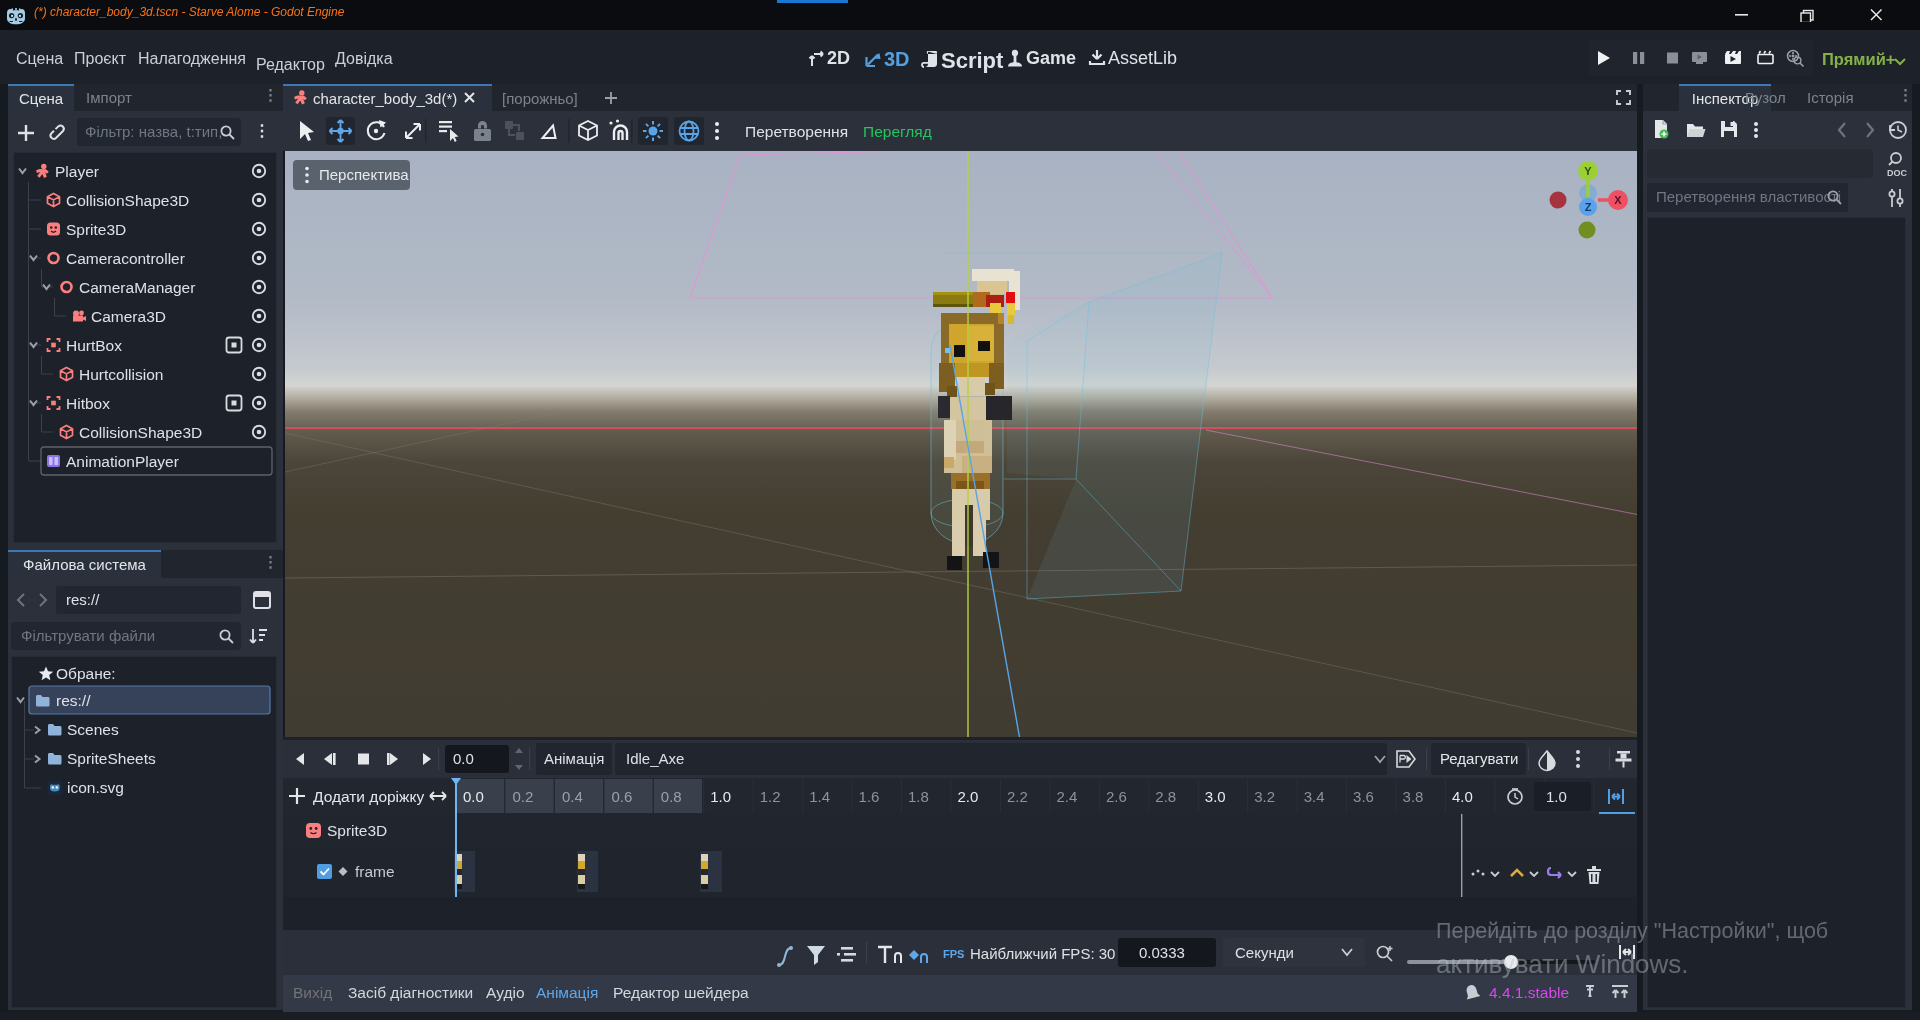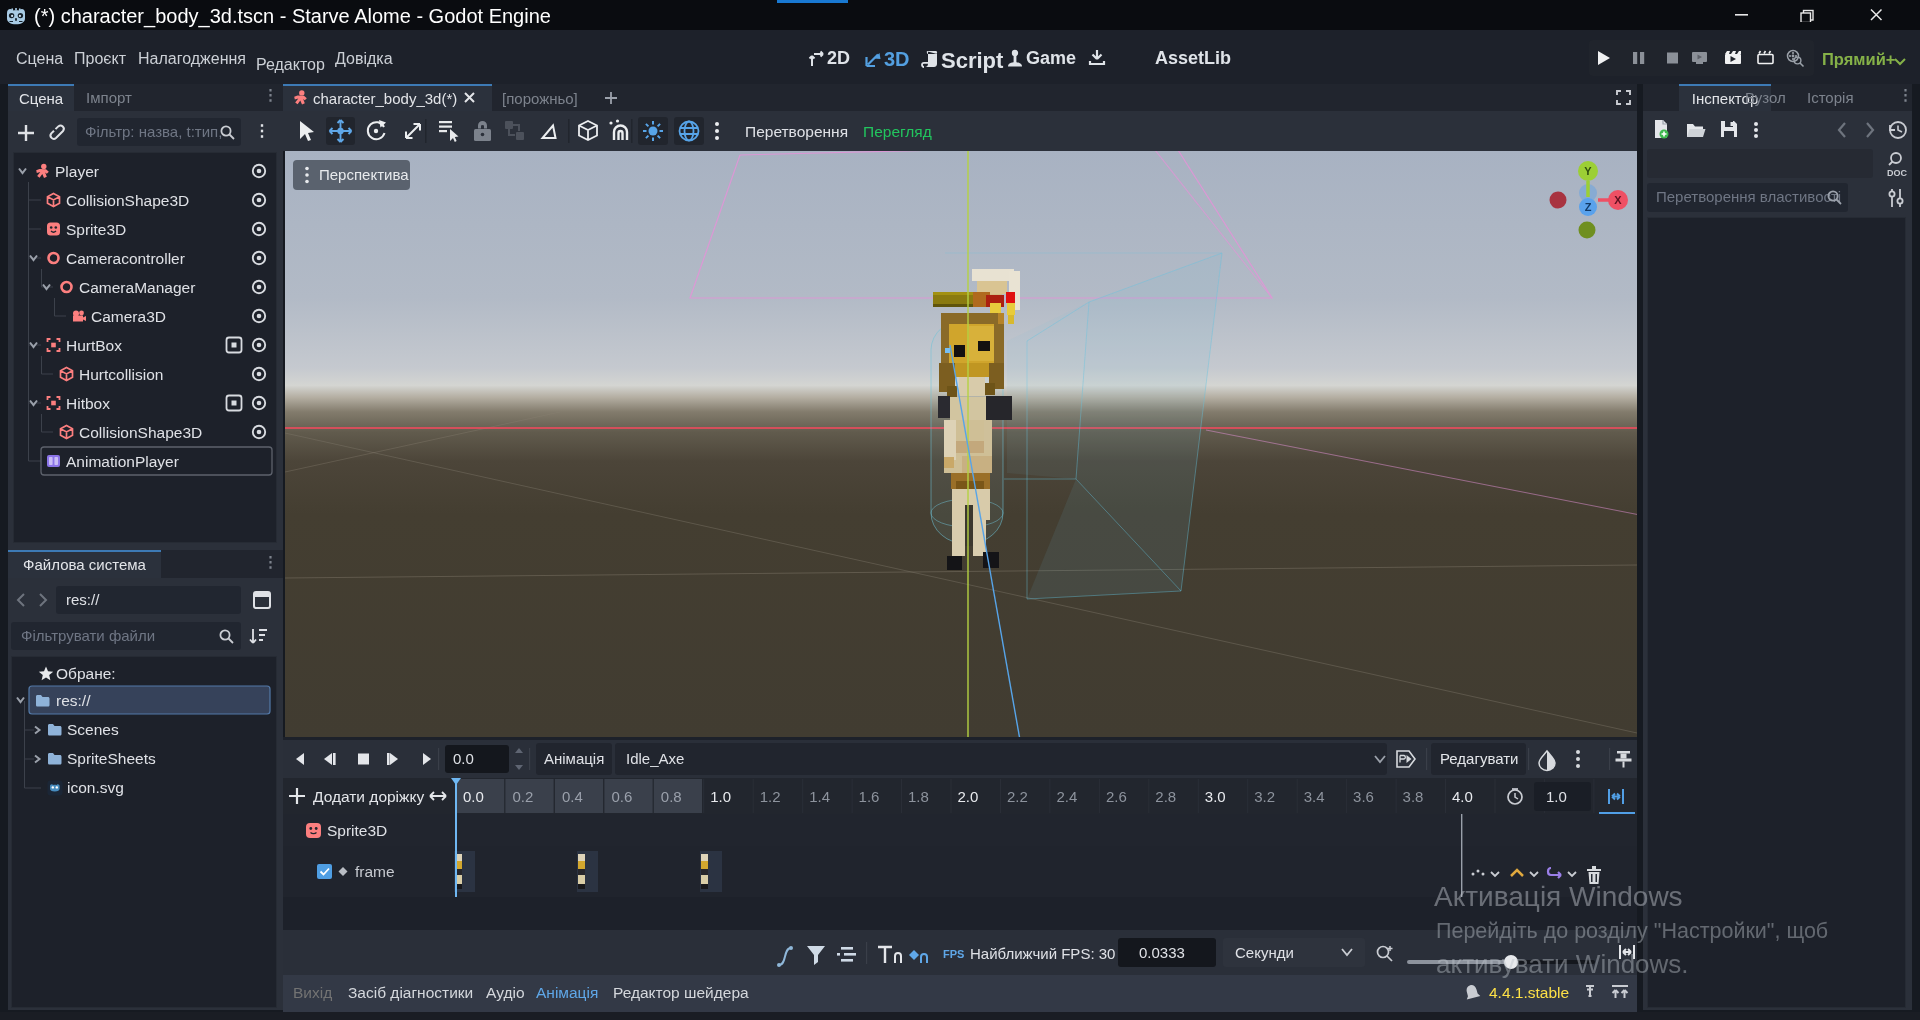--- a/index.html
+++ b/index.html
@@ -26,21 +26,21 @@
   <svg class="abs" style="left:5px;top:6px;" width="22" height="20" viewBox="0 0 22 20">
     <path d="M2 7 C2 3.5 4.6 2 7 3.4 L8.3 4.6 C9.2 4.4 10.1 4.3 11 4.3 C11.9 4.3 12.8 4.4 13.7 4.6 L15 3.4 C17.4 2 20 3.5 20 7 L20 12.5 C20 16 16.5 18.3 11 18.3 C5.5 18.3 2 16 2 12.5 Z" fill="#a8cbe4"></path>
     <path d="M7 2.5 L7.6 4.8 M11 2 L11 4.4 M15 2.5 L14.4 4.8" stroke="#a8cbe4" stroke-width="1.6"></path>
     <circle cx="6.6" cy="9.6" r="2.7" fill="#17242e"></circle>
     <circle cx="15.4" cy="9.6" r="2.7" fill="#17242e"></circle>
     <circle cx="7.1" cy="9.9" r="1.1" fill="#cfe3f2"></circle>
     <circle cx="14.9" cy="9.9" r="1.1" fill="#cfe3f2"></circle>
     <rect x="10.1" y="12" width="1.8" height="2.8" rx="0.4" fill="#17242e"></rect>
     <path d="M4.5 15.5 L8 15.5 M14 15.5 L17.5 15.5" stroke="#17242e" stroke-width="1.2"></path>
   </svg>
-  <div class="abs" style="left:34px;top:5px;font-size:20px;color:#ffffff;">(*) character_body_3d.tscn - Starve Alome - Godot Engine</div>
+  <div class="abs" style="left:34px;top:5px;font-size:12px;color:#f97316;font-style:italic;">(*) character_body_3d.tscn - Starve Alome - Godot Engine</div>
   <svg class="abs" style="left:1735px;top:8px;" width="170" height="14" viewBox="0 0 170 14">
     <rect x="0" y="6" width="13" height="1.6" fill="#e9e9e9"></rect>
     <rect x="68.5" y="2.5" width="9.5" height="9.5" fill="none" stroke="#e9e9e9" stroke-width="1.4"></rect>
     <rect x="66" y="5" width="9.5" height="9.5" fill="#0a0c10" stroke="#e9e9e9" stroke-width="1.4"></rect>
     <path d="M136 1.5 L146.5 12 M146.5 1.5 L136 12" stroke="#e9e9e9" stroke-width="1.5"></path>
   </svg>
 
   <div class="abs menubar"></div>
   <div class="abs menuitem" style="left:16px;top:50px;">Сцена</div>
   <div class="abs menuitem" style="left:74px;top:50px;">Проєкт</div>
@@ -66,21 +66,21 @@
   <svg class="abs" style="left:1005px;top:48px;" width="20" height="21" viewBox="0 0 20 21">
     <circle cx="10" cy="5" r="3.2" fill="#dfe3e8"></circle>
     <rect x="8.6" y="7" width="2.8" height="8" fill="#dfe3e8"></rect>
     <path d="M3 18.5 C3 15.5 6 14.2 10 14.2 C14 14.2 17 15.5 17 18.5 Z" fill="#dfe3e8"></path>
   </svg>
   <div class="abs" style="left:1026px;top:48px;font-size:18px;font-weight:bold;color:#dfe3e8;">Game</div>
   <svg class="abs" style="left:1088px;top:49px;" width="18" height="20" viewBox="0 0 18 20">
     <path d="M9 1 L9 10 M9 10 L4.5 5.5 M9 10 L13.5 5.5" stroke="#dfe3e8" stroke-width="2.2" fill="none"></path>
     <path d="M2 12 L2 15 L16 15 L16 12" stroke="#dfe3e8" stroke-width="2.2" fill="none"></path>
   </svg>
-  <div class="abs" style="left:1108px;top:48px;font-size:18px;font-weight:bold;color:#dfe3e8;margin-left:47px;">AssetLib</div>
+  <div class="abs" style="left:1108px;top:48px;font-size:18px;font-weight:normal;color:#dfe3e8;">AssetLib</div>
 
   <div class="abs" style="left:1589px;top:40px;width:225px;height:36px;background:#20242c;border-radius:4px;"></div>
   <svg class="abs" style="left:1596px;top:48px;" width="216" height="20" viewBox="0 0 216 20">
     <path d="M2 3 L2 17 L14 10 Z" fill="#f0f1f2"></path>
     <rect x="37" y="4" width="4.2" height="12" fill="#8b9098"></rect>
       <rect x="44" y="4" width="4.2" height="12" fill="#8b9098"></rect>
     <rect x="71" y="4.5" width="11" height="11" fill="#8b9098"></rect>
     <g fill="#8b9098">
         <rect x="96" y="4" width="15" height="10" rx="1"></rect>
         <rect x="100" y="14" width="7" height="2"></rect>
@@ -736,21 +736,21 @@
   <div class="abs" style="left:613px;top:984px;font-size:15.5px;color:#d4d7dc;">Редактор шейдера</div>
   <svg class="abs" style="left:1464px;top:983px;" width="170" height="20" viewBox="0 0 170 20">
     <path d="M8 2 C11 2 13 4.5 13 8 L13 12 L15 15 L1 15 L3 12 L3 8 C3 4.5 5 2 8 2 Z" fill="#c9ccd2" transform="rotate(-15 8 9)"></path>
     <g stroke="#c9ccd2" stroke-width="2" fill="none">
         <path d="M122 3 L130 3 M126 3 L126 13 M123 6.5 L129 6.5 M124.5 13 L127.5 13"></path>
       </g>
     <g stroke="#c9ccd2" stroke-width="2" fill="none">
         <path d="M148 4 L164 4 M151.5 8 L151.5 16 M151.5 8 L148.5 11 M151.5 8 L154.5 11 M160.5 16 L160.5 8 M160.5 8 L157.5 11 M160.5 8 L163.5 11" transform="translate(0,-1)"></path>
       </g>
   </svg>
-  <div class="abs" style="left:1489px;top:984px;font-size:15.5px;color:#fde047;">4.4.1.stable</div>
+  <div class="abs" style="left:1489px;top:984px;font-size:15.5px;color:#d946ef;">4.4.1.stable</div>
 
   <div class="abs panelbg" style="left:1643px;top:84px;width:269px;height:926px;"></div>
   <div class="abs tabstrip" style="left:1643px;top:84px;width:269px;height:27px;"></div>
   <div class="abs tab-active" style="left:1643px;top:84px;width:92px;height:27px;font-size:15px;text-align:center;line-height:25px;margin-left:36px;">Інспектор</div>
   <div class="abs tab-inactive" style="left:1745px;top:89px;font-size:15px;">Вузол</div>
   <div class="abs tab-inactive" style="left:1807px;top:89px;font-size:15px;">Історія</div>
   <div class="abs dim" style="left:1898px;top:86px;font-size:15px;font-weight:bold;">⋮</div>
   <svg class="abs" style="left:1643px;top:111px;" width="269" height="38" viewBox="0 0 269 38">
     <g transform="translate(10,9)">
         <path d="M2 0 L10 0 L14 4 L14 18 L2 18 Z" fill="#e4e6ea"></path>
@@ -796,16 +796,15 @@
     <g stroke="#c9ccd2" stroke-width="1.8" fill="none">
         <path d="M6 2 L6 20 M14 2 L14 20"></path>
         <circle cx="6" cy="7" r="2.6" fill="#262b34"></circle>
         <circle cx="14" cy="14" r="2.6" fill="#262b34"></circle>
       </g>
   </svg>
   <div class="abs well" style="left:1647px;top:217px;width:259px;height:791px;"></div>
 
   <div class="abs" style="left:0;top:1012px;width:1920px;height:8px;background:#1a1d24;"></div>
 
-  <div class="abs" style="left:1434px;top:881px;font-size:28px;color:rgba(190,195,202,0.48);">Активація Windows</div>
   <div class="abs" style="left:1436px;top:919px;font-size:21.5px;color:rgba(190,195,202,0.44);">Перейдіть до розділу "Настройки", щоб</div>
   <div class="abs" style="left:1436px;top:949px;font-size:26px;color:rgba(190,195,202,0.44);">активувати Windows.</div>
 </div>
 
 </body></html>

